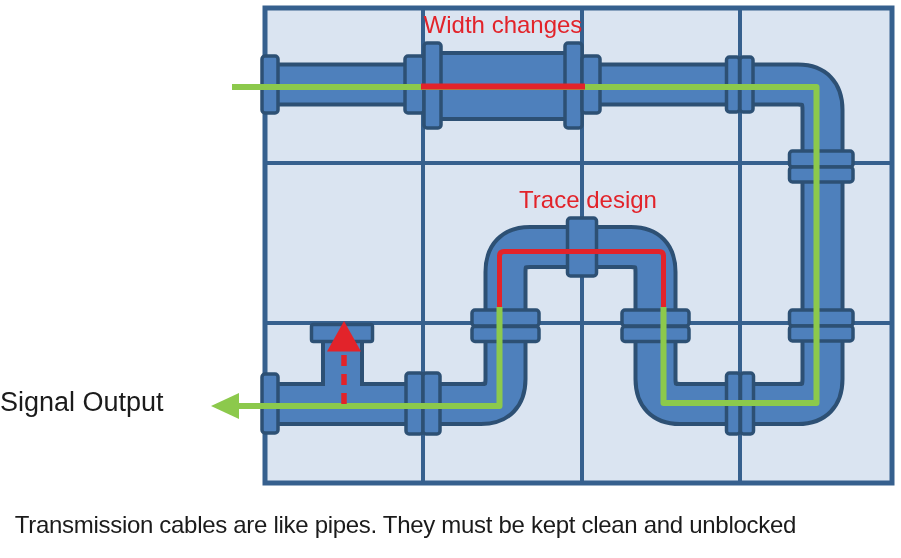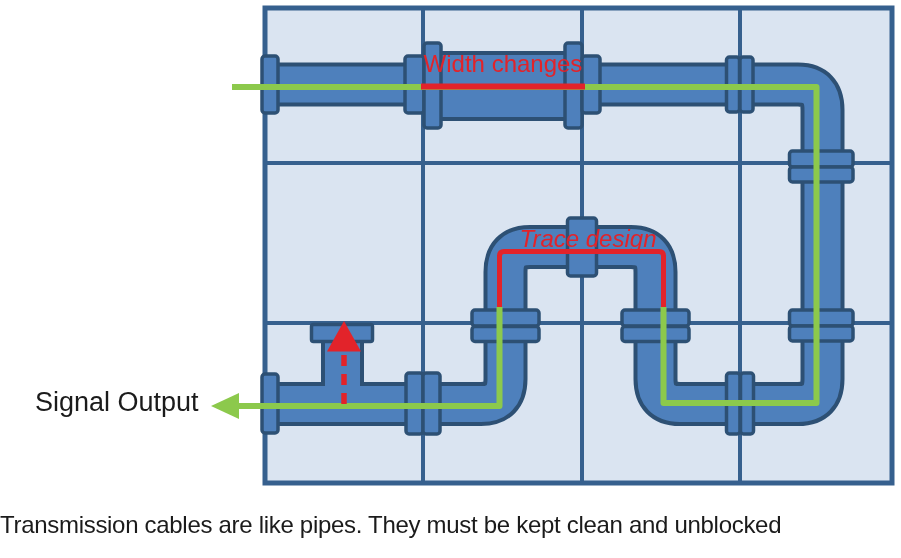--- a/index.html
+++ b/index.html
@@ -16,23 +16,23 @@
   .cell-bg{fill:var(--cell-fill);stroke:var(--grid-line);stroke-width:5;}
   .grid-line{stroke:var(--grid-line);stroke-width:4;fill:none;}
   .pipe-casing{fill:none;stroke:var(--pipe-stroke);stroke-linejoin:round;stroke-linecap:butt;}
   .pipe-core{fill:none;stroke:var(--pipe-fill);stroke-linejoin:round;stroke-linecap:butt;}
   .flange{fill:var(--pipe-fill);stroke:var(--pipe-stroke);stroke-width:3.5;}
   .signal{fill:none;stroke:var(--signal-green);stroke-width:6;stroke-linejoin:round;}
   .signal-fill{fill:var(--signal-green);stroke:none;}
   .red-line{fill:none;stroke:var(--annotation-red);stroke-linejoin:round;}
   .red-fill{fill:var(--annotation-red);stroke:none;}
   .label{position:absolute;color:var(--label-text);font-size:27px;white-space:nowrap;}
-  .label.red{color:var(--annotation-red);font-size:24px;margin-top:39px;}
+  .label.red{color:var(--annotation-red);font-size:24px;}
   .caption{
-    position:absolute;left:0;top:511px;width:796px;text-align:left;
+    position:absolute;left:0;top:511px;width:796px;text-align:right;
     color:var(--label-text);font-size:24px;letter-spacing:-0.3px;white-space:nowrap;
   }
 </style>
 </head>
 <body>
 
 <div class="canvas">
 
   <svg class="diagram" width="901" height="558" viewBox="0 0 901 558">
 
@@ -91,21 +91,21 @@
 
     <g>
       <path class="red-line" stroke-width="6" d="M421 86.5 H585"></path>
       <path class="red-line" stroke-width="5" d="M499.5 307 V256 Q499.5 251.5 504 251.5 H659 Q663.5 251.5 663.5 256 V307"></path>
       <path class="red-line" stroke-width="5.5" stroke-dasharray="11 8" d="M344 404 V351"></path>
       <polygon class="red-fill" points="344,321 327,351.5 361,351.5"></polygon>
     </g>
   </svg>
 
 
-  <div class="label" style="left:35px;top:387px;">Signal Output</div>
+  <div class="label" style="left:0;top:387px;">Signal Output</div>
 
   <div class="label red" style="left:422px;top:11px;width:162px;text-align:center;">Width changes</div>
 
-  <div class="label red" style="left:518px;top:186px;width:140px;text-align:center;font-style:italic;">Trace design</div>
+  <div class="label red" style="left:518px;top:186px;width:140px;text-align:center;">Trace design</div>
 
 
   <div class="caption">Transmission cables are like pipes. They must be kept clean and unblocked</div>
 </div>
 
 </body></html>

